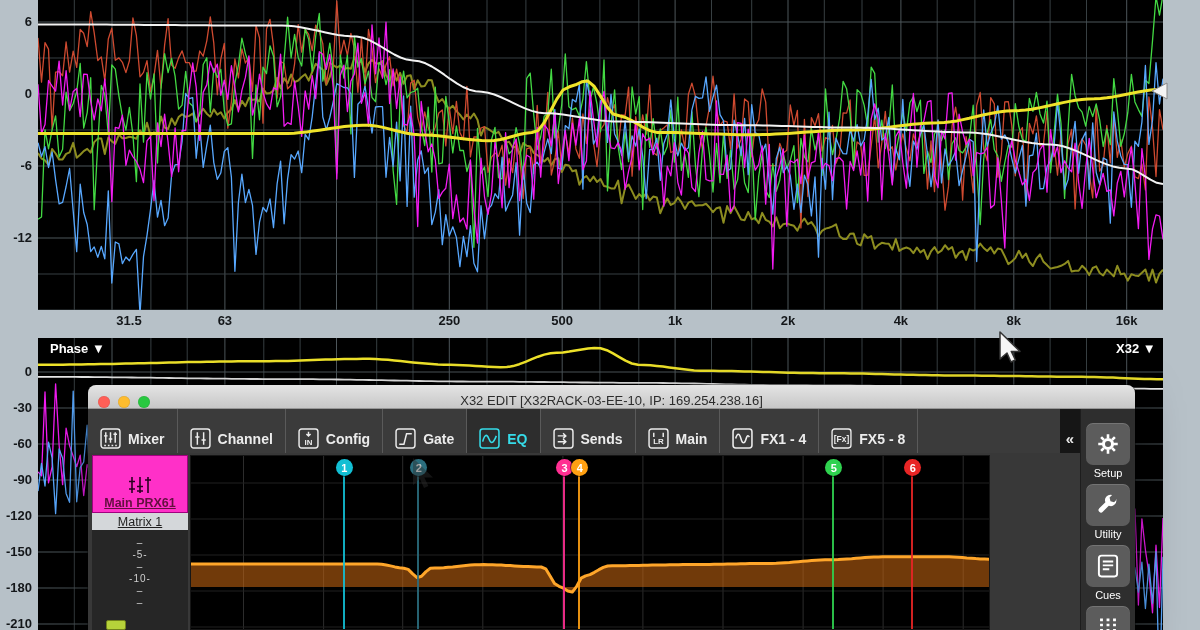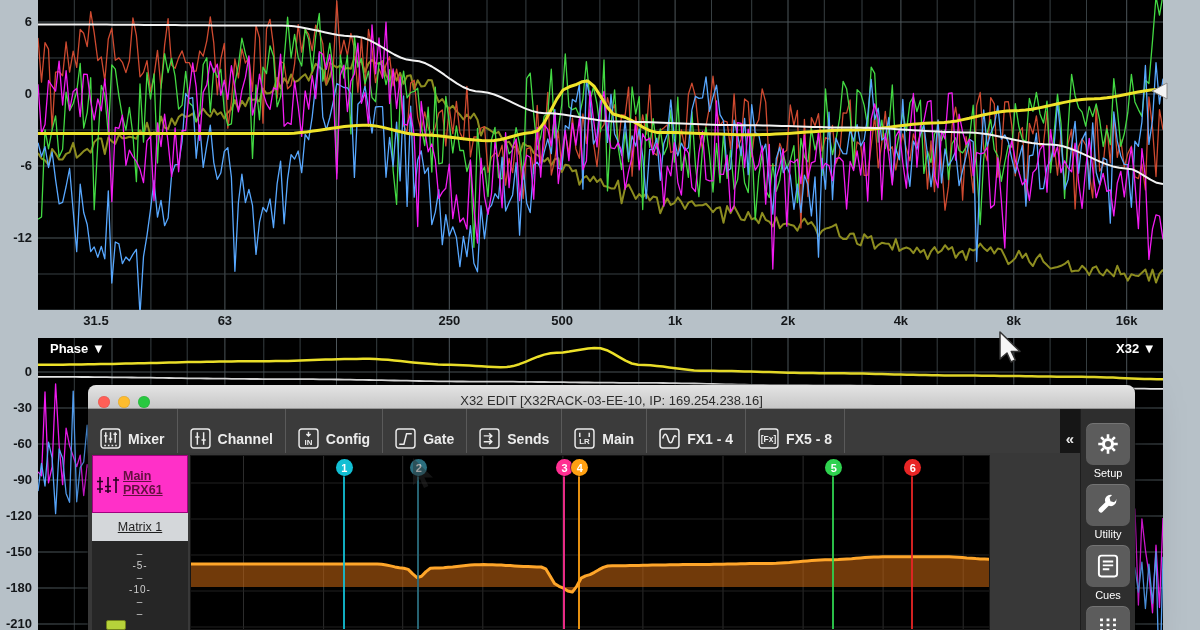--- a/index.html
+++ b/index.html
@@ -36,26 +36,26 @@
 .tab-more{position:absolute;right:0;top:0;bottom:0;width:20px;background:#161616;color:#e8e8e8;
   display:flex;align-items:center;justify-content:center;font-size:15px;font-weight:bold}
 .right-col{position:absolute;right:0;top:24px;bottom:0;width:55px;background:#2e2e2e;
   border-left:1px solid #1d1d1d;display:flex;flex-direction:column;align-items:center;padding-top:14px}
 .rc-btn{width:44px;height:42px;background:#5c5c5c;border-radius:7px;color:#fff;
   display:flex;align-items:center;justify-content:center;flex:0 0 auto;box-shadow:inset 0 1px 0 rgba(255,255,255,.15)}
 .rc-btn svg{width:26px;height:26px}
 .rc-label{color:#fff;font-size:11px;margin:2px 0 5px;height:13px}
 .content{position:absolute;left:0;right:55px;top:68px;bottom:0;background:#383838}
 .left-panel{position:absolute;left:4px;top:2px;bottom:0;width:96px;background:#303030;display:flex;flex-direction:column}
-.chan-box{height:58px;background:#ff30c8;display:flex;flex-direction:row;align-items:center;justify-content:flex-end;
+.chan-box{height:58px;background:#ff30c8;display:flex;flex-direction:column;align-items:center;justify-content:flex-end;
   padding-bottom:2px;cursor:pointer;border:1px solid #a1007e}
 .chan-icon{margin:4px auto 1px;width:30px;height:20px}
 .chan-icon svg{width:30px;height:20px;display:block}
 .chan-name{font-size:12.5px;font-weight:bold;color:#63103f;text-decoration:underline}
-.bus-name{height:28px;background:#d4d7da;color:#1f1f1f;font-size:12.5px;display:flex;align-items:center;
+.bus-name{height:17px;background:#d4d7da;color:#1f1f1f;font-size:12.5px;display:flex;align-items:center;
   justify-content:center;text-decoration:underline;cursor:pointer}
 .fader-strip{position:relative;flex:1;background:#262626;padding-top:7px}
 .tick-row{height:12px;line-height:12px;text-align:center;font-size:10px;color:#cfcfcf;letter-spacing:1px}
 .fader-cap{position:absolute;bottom:0;left:14px;width:20px;height:10px;background:#b6d23a;
   border:1px solid #71821b;border-radius:2px}
 .eq-plot{position:absolute;left:102px;top:2px;width:800px;height:175px;background:#000;border:1px solid #161616}
 #eq-svg{position:absolute;left:0;top:0;width:798px;height:173px}
 #eq-bands{position:absolute;left:0;top:0;right:0;bottom:0}
 .band-line{position:absolute;top:12px;bottom:0;width:2px;margin-left:-1px;opacity:.9}
 .band{position:absolute;top:3px;width:17px;height:17px;margin-left:-8px;border-radius:50%;
@@ -116,21 +116,21 @@
       <polyline points="0.0,133.6 6.3,133.6 12.5,133.6 18.8,133.6 25.0,133.6 31.3,133.6 37.5,133.6 43.7,133.6 50.0,133.6 56.2,133.6 62.5,133.6 68.8,133.6 75.0,133.6 81.3,133.6 87.5,133.6 93.8,133.6 100.0,133.6 106.2,133.6 112.5,133.6 118.8,133.6 125.0,133.6 131.2,133.6 137.5,133.6 143.8,133.6 150.0,133.6 156.3,133.6 162.5,133.6 168.8,133.6 175.0,133.6 181.2,133.6 187.5,133.6 193.7,133.6 200.0,133.6 206.3,133.6 212.5,133.6 218.8,133.6 225.0,133.6 231.3,133.6 237.5,133.6 243.8,133.6 250.0,133.5 256.2,133.2 262.5,132.6 268.8,131.9 275.0,131.1 281.3,130.2 287.5,129.3 293.7,128.3 300.0,127.4 306.3,126.6 312.5,126.0 318.7,125.5 325.0,125.2 331.3,125.3 337.5,125.9 343.8,127.1 350.0,128.6 356.3,130.2 362.5,131.8 368.7,133.2 375.0,134.3 381.2,134.8 387.5,134.9 393.8,135.2 400.0,135.7 406.3,136.4 412.5,137.2 418.8,138.0 425.0,138.8 431.3,139.5 437.5,140.1 443.7,140.6 450.0,140.8 456.3,140.5 462.5,139.5 468.8,138.0 475.0,136.2 481.3,134.5 487.5,133.2 493.8,132.5 500.0,130.6 506.2,122.6 512.5,111.0 518.8,99.1 525.0,90.0 531.3,86.8 537.5,84.8 543.8,81.8 550.0,81.1 556.3,86.5 562.5,96.1 568.8,106.5 575.0,114.0 581.3,115.7 587.5,117.5 593.8,120.6 600.0,124.3 606.3,128.0 612.5,130.9 618.7,132.4 625.0,132.4 631.2,132.5 637.5,132.6 643.8,132.8 650.0,133.0 656.2,133.2 662.5,133.4 668.8,133.7 675.0,133.9 681.2,134.1 687.5,134.3 693.7,134.5 700.0,134.7 706.3,134.8 712.5,134.8 718.8,134.8 725.0,134.6 731.3,134.4 737.5,134.1 743.8,133.8 750.0,133.4 756.2,133.0 762.5,132.6 768.8,132.1 775.0,131.7 781.3,131.3 787.5,130.9 793.7,130.6 800.0,130.3 806.2,130.1 812.5,130.0 818.8,130.0 825.0,129.8 831.3,129.4 837.5,128.8 843.8,128.1 850.0,127.4 856.3,126.6 862.5,125.8 868.8,125.0 875.0,124.3 881.3,123.7 887.5,123.2 893.8,122.9 900.0,122.8 906.3,122.5 912.5,121.8 918.8,120.9 925.0,119.6 931.2,118.3 937.5,116.8 943.8,115.3 950.0,114.0 956.3,112.7 962.5,111.8 968.8,111.1 975.0,110.8 981.3,110.6 987.5,110.1 993.8,109.2 1000.0,108.1 1006.3,106.8 1012.5,105.4 1018.8,104.0 1025.0,102.6 1031.3,101.4 1037.5,100.3 1043.8,99.4 1050.0,98.9 1056.3,98.8 1062.5,98.5 1068.8,97.8 1075.0,96.9 1081.3,95.7 1087.5,94.5 1093.8,93.2 1100.0,92.0 1106.3,90.9 1112.5,90.0 1118.8,89.4 1125.0,89.2" fill="none" stroke="#efe32a" stroke-width="3" stroke-linejoin="round"></polyline>
       <polyline points="0.0,24.4 6.3,24.4 12.5,24.4 18.8,24.4 25.0,24.4 31.3,24.5 37.5,24.5 43.7,24.5 50.0,24.5 56.2,24.6 62.5,24.6 68.8,24.6 75.0,24.7 81.3,24.7 87.5,24.7 93.8,24.8 100.0,24.8 106.2,24.9 112.5,24.9 118.8,25.0 125.0,25.0 131.2,25.1 137.5,25.1 143.8,25.2 150.0,25.2 156.3,25.2 162.5,25.3 168.8,25.3 175.0,25.4 181.2,25.4 187.5,25.4 193.7,25.5 200.0,25.5 206.3,25.5 212.5,25.5 218.8,25.6 225.0,25.6 231.3,25.6 237.5,25.6 243.8,25.6 250.0,25.8 256.2,26.3 262.5,27.2 268.8,28.4 275.0,29.7 281.3,31.1 287.5,32.5 293.7,33.8 300.0,34.9 306.3,35.8 312.5,36.3 318.7,36.5 325.0,37.7 331.3,40.1 337.5,43.3 343.8,47.0 350.0,50.9 356.3,54.5 362.5,57.5 368.7,59.6 375.0,60.4 381.2,61.2 387.5,63.3 393.8,66.5 400.0,70.4 406.3,74.7 412.5,79.2 418.8,83.3 425.0,87.0 431.3,89.7 437.5,91.3 443.7,91.7 450.0,92.7 456.3,94.5 462.5,97.0 468.8,99.8 475.0,102.9 481.3,105.9 487.5,108.6 493.8,110.9 500.0,112.5 506.2,113.2 512.5,113.3 518.8,113.8 525.0,114.5 531.3,115.4 537.5,116.4 543.8,117.5 550.0,118.6 556.3,119.6 562.5,120.5 568.8,121.1 575.0,121.5 581.3,121.6 587.5,121.6 593.8,121.7 600.0,121.9 606.3,122.0 612.5,122.2 618.7,122.5 625.0,122.7 631.2,123.0 637.5,123.2 643.8,123.5 650.0,123.8 656.2,124.0 662.5,124.3 668.8,124.5 675.0,124.7 681.2,124.9 687.5,125.0 693.7,125.1 700.0,125.2 706.3,125.2 712.5,125.2 718.8,125.3 725.0,125.4 731.3,125.6 737.5,125.7 743.8,125.9 750.0,126.1 756.2,126.3 762.5,126.5 768.8,126.7 775.0,126.9 781.3,127.1 787.5,127.2 793.7,127.4 800.0,127.5 806.2,127.5 812.5,127.6 818.8,127.6 825.0,127.7 831.3,127.8 837.5,128.1 843.8,128.3 850.0,128.6 856.3,129.0 862.5,129.4 868.8,129.8 875.0,130.2 881.3,130.6 887.5,130.9 893.8,131.3 900.0,131.6 906.3,131.9 912.5,132.1 918.8,132.3 925.0,132.4 931.2,132.4 937.5,132.8 943.8,133.4 950.0,134.3 956.3,135.4 962.5,136.7 968.8,138.0 975.0,139.4 981.3,140.7 987.5,141.9 993.8,142.9 1000.0,143.7 1006.3,144.2 1012.5,144.4 1018.8,144.9 1025.0,146.2 1031.3,148.2 1037.5,150.6 1043.8,153.3 1050.0,156.2 1056.3,159.1 1062.5,161.9 1068.8,164.4 1075.0,166.4 1081.3,167.8 1087.5,168.4 1093.8,169.2 1100.0,172.0 1106.3,175.8 1112.5,179.7 1118.8,182.8 1125.0,184.0" fill="none" stroke="#f2f2f2" stroke-width="2" stroke-linejoin="round"></polyline>
     </svg>
   <div id="mag-axis">
       <div class="axis-label" style="top: 14px;">6</div>
       <div class="axis-label" style="top: 86px;">0</div>
       <div class="axis-label" style="top: 158px;">-6</div>
       <div class="axis-label" style="top: 230px; text-align: right;">-12</div>
     </div>
   <div id="freq-row">
-      <div class="freq-label" style="left: 96px;">31.5</div>
+      <div class="freq-label" style="left: 129px;">31.5</div>
       <div class="freq-label" style="left: 224.866px;">63</div>
       <div class="freq-label" style="left: 321px; margin-top: 44px;">125</div>
       <div class="freq-label" style="left: 449.341px;">250</div>
       <div class="freq-label" style="left: 562.228px;">500</div>
       <div class="freq-label" style="left: 675.114px; text-align: right;">1k</div>
       <div class="freq-label" style="left: 788px;">2k</div>
       <div class="freq-label" style="left: 900.886px;">4k</div>
       <div class="freq-label" style="left: 1013.77px;">8k</div>
       <div class="freq-label" style="left: 1126.66px;">16k</div>
     </div>
@@ -237,20 +237,29 @@
         </div>
         <div class="tab">
           <span class="tab-icon">
             <svg viewBox="0 0 20 20" fill="none" stroke="currentColor" stroke-width="1.4">
               <rect x="1" y="1" width="18" height="18" rx="2.5"></rect>
               <path d="M4 15.5h4.5L11 5.5h5"></path>
             </svg>
           </span>
           <span class="tab-label">Gate</span>
         </div>
+        <div class="tab active">
+          <span class="tab-icon">
+            <svg viewBox="0 0 20 20" fill="none" stroke="currentColor" stroke-width="1.5">
+              <rect x="1" y="1" width="18" height="18" rx="2.5"></rect>
+              <path d="M3.5 13C5.5 5.5 7.5 5.5 9.5 10.5 11.5 15.5 13.5 15 16.5 7.5"></path>
+            </svg>
+          </span>
+          <span class="tab-label">EQ</span>
+        </div>
         <div class="tab">
           <span class="tab-icon">
             <svg viewBox="0 0 20 20" fill="none" stroke="currentColor" stroke-width="1.4">
               <rect x="1" y="1" width="18" height="18" rx="2.5"></rect>
               <path d="M4.5 7.5h7.5M9.6 5l2.6 2.5-2.6 2.5M4.5 13h7.5M9.6 10.5l2.6 2.5-2.6 2.5"></path>
             </svg>
           </span>
           <span class="tab-label">Sends</span>
         </div>
         <div class="tab">

